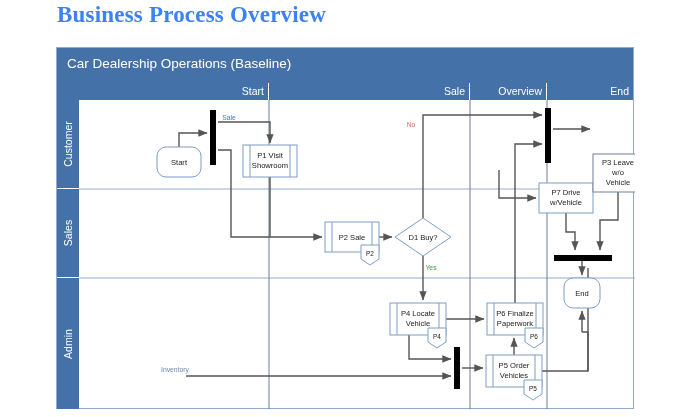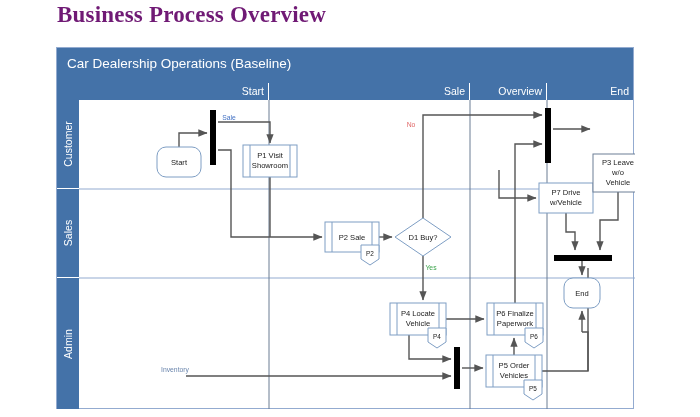--- a/index.html
+++ b/index.html
@@ -9,21 +9,21 @@
     font-family:"Liberation Sans", sans-serif;
     overflow:hidden;
     position:relative;
   }
   #page-title{
     position:absolute;
     left:57px; top:2px;
     font-family:"Liberation Serif", serif;
     font-weight:bold;
     font-size:23px;
-    color:#701a75;
+    color:#3b82f6;
     letter-spacing:0.2px;
     white-space:nowrap;
   }
   #diagram-frame{
     position:absolute;
     left:56px; top:47px;
     width:578px; height:362px;
     border:1px solid #93abd0;
     box-sizing:border-box;
     background:#ffffff;

